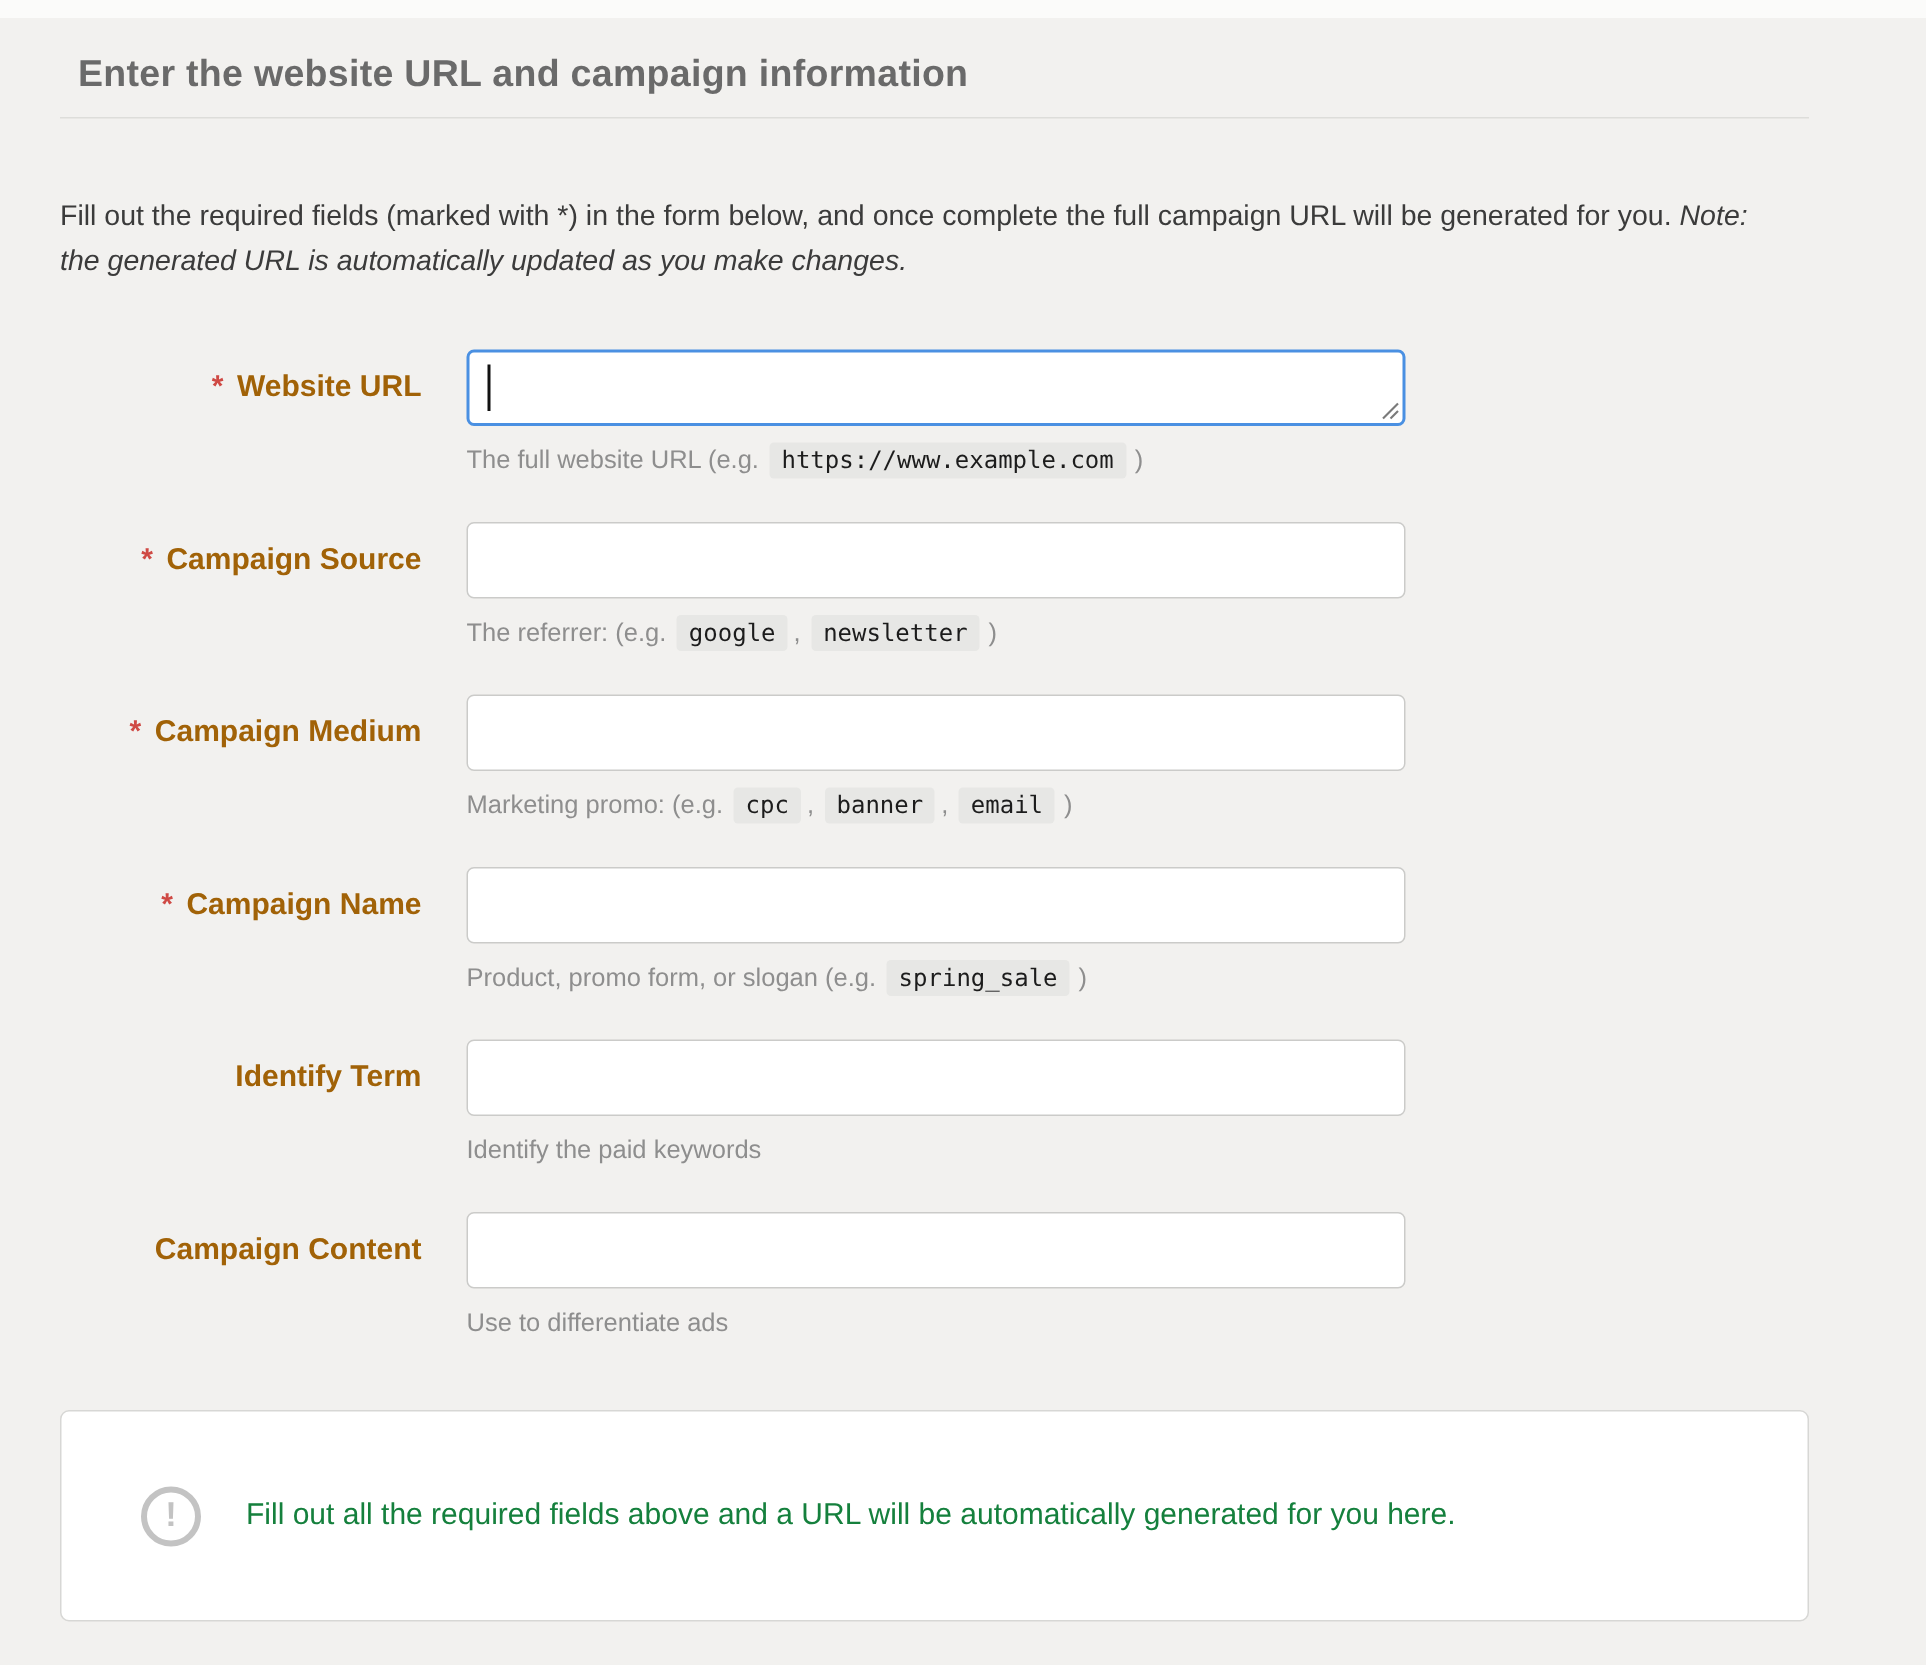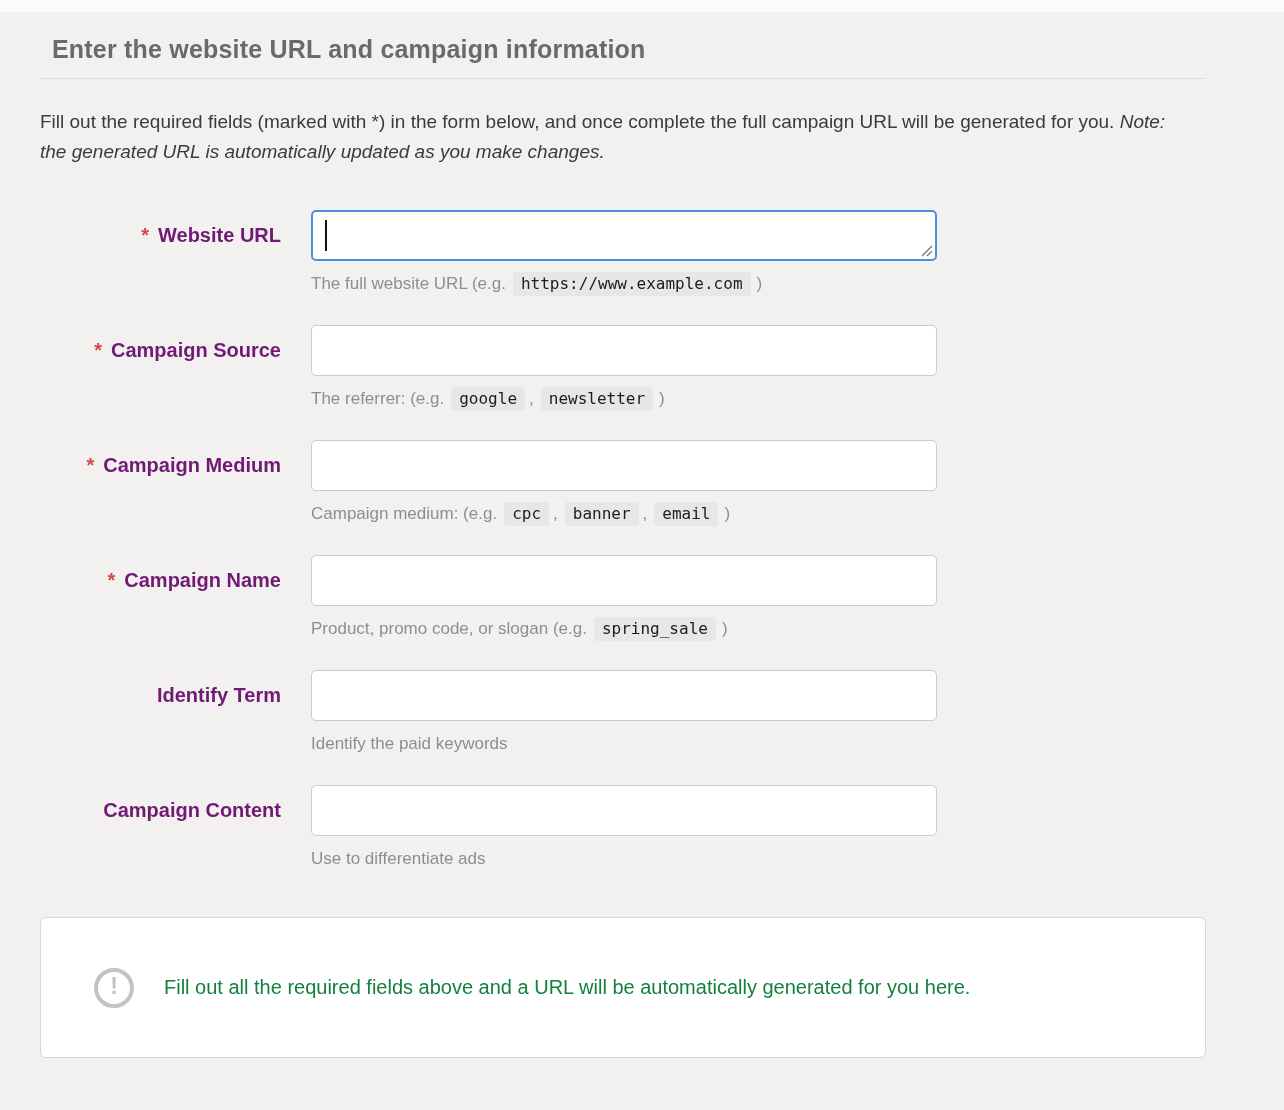--- a/index.html
+++ b/index.html
@@ -20,21 +20,21 @@
     letter-spacing: 0.2px;
     margin-left: 12px;
   }
   .divider {
     margin-top: 14px;
     border: none;
     border-top: 1px solid #ddddda;
     height: 0;
   }
   .intro {
-    margin-top: 28px;
+    margin-top: 51px;
     font-size: 19px;
     line-height: 30px;
     color: #3b3b3b;
     max-width: 1150px;
   }
   .intro .note { font-style: italic; }
 
   form { margin-top: 43px; }
   .form-row { display: flex; margin-bottom: 30px; }
   .label-cell {
@@ -48,21 +48,21 @@
   }
   .required-star {
     color: #cf4944;
     font-weight: 700;
     font-size: 20px;
     margin-right: 9px;
   }
   .field-label {
     font-size: 20px;
     font-weight: 700;
-    color: #701a75;
+    color: #a16207;
   }
   .field-cell { width: 626px; }
 
   .text-input {
     width: 626px;
     height: 51px;
     background: #fff;
     border: 1px solid #cbcbc9;
     border-radius: 5px;
     font-size: 18px;
@@ -192,32 +192,32 @@
       </div>
     </div>
 
     <div class="form-row">
       <div class="label-cell">
         <span class="required-star">*</span>
         <span class="field-label">Campaign Medium</span>
       </div>
       <div class="field-cell">
         <input type="text" class="text-input" style="">
-        <div class="help-text"><span>Campaign medium: (e.g.</span><code class="code-pill">cpc</code><span class="code-sep">,</span><code class="code-pill">banner</code><span class="code-sep">,</span><code class="code-pill">email</code><span class="help-suffix">)</span></div>
+        <div class="help-text"><span>Marketing promo: (e.g.</span><code class="code-pill">cpc</code><span class="code-sep">,</span><code class="code-pill">banner</code><span class="code-sep">,</span><code class="code-pill">email</code><span class="help-suffix">)</span></div>
       </div>
     </div>
 
     <div class="form-row">
       <div class="label-cell">
         <span class="required-star">*</span>
         <span class="field-label">Campaign Name</span>
       </div>
       <div class="field-cell">
         <input type="text" class="text-input" style="">
-        <div class="help-text"><span>Product, promo code, or slogan (e.g.</span><code class="code-pill">spring_sale</code><span class="help-suffix">)</span></div>
+        <div class="help-text"><span>Product, promo form, or slogan (e.g.</span><code class="code-pill">spring_sale</code><span class="help-suffix">)</span></div>
       </div>
     </div>
 
     <div class="form-row">
       <div class="label-cell">
         <span class="field-label">Identify Term</span>
       </div>
       <div class="field-cell">
         <input type="text" class="text-input" style="">
         <div class="help-text">Identify the paid keywords</div>

